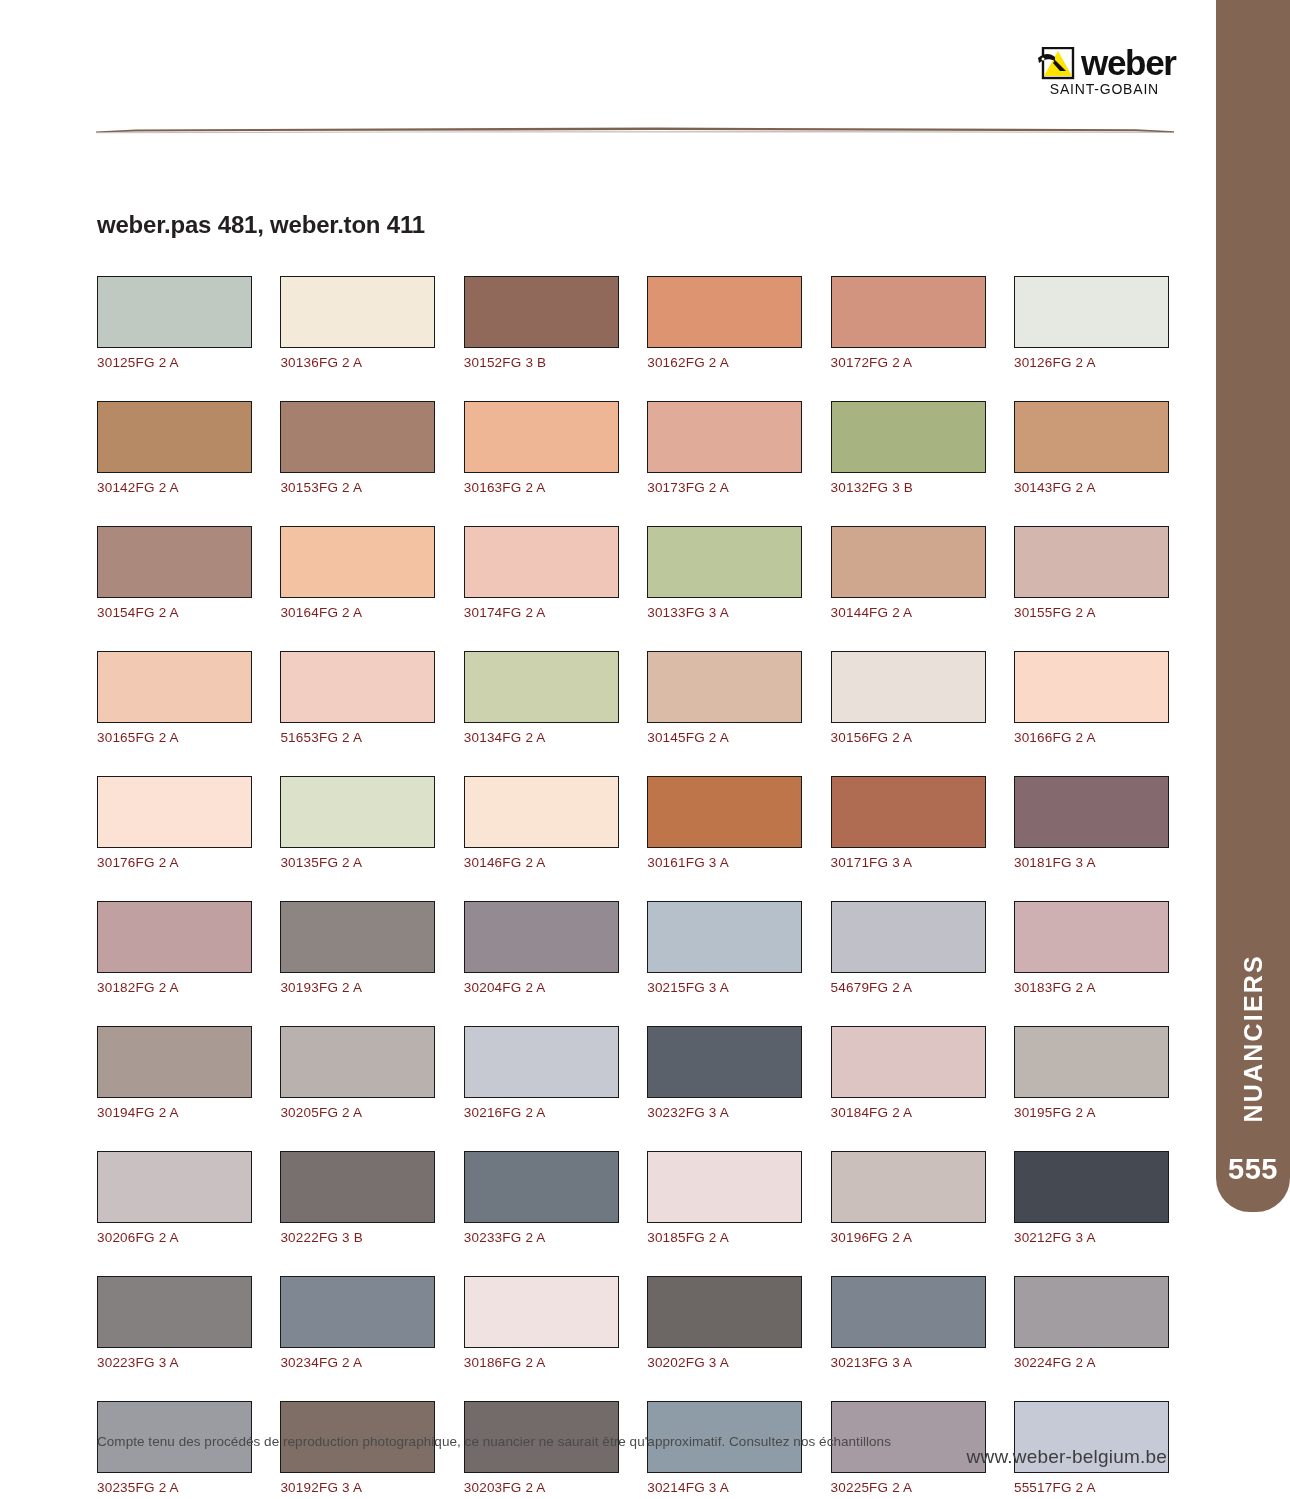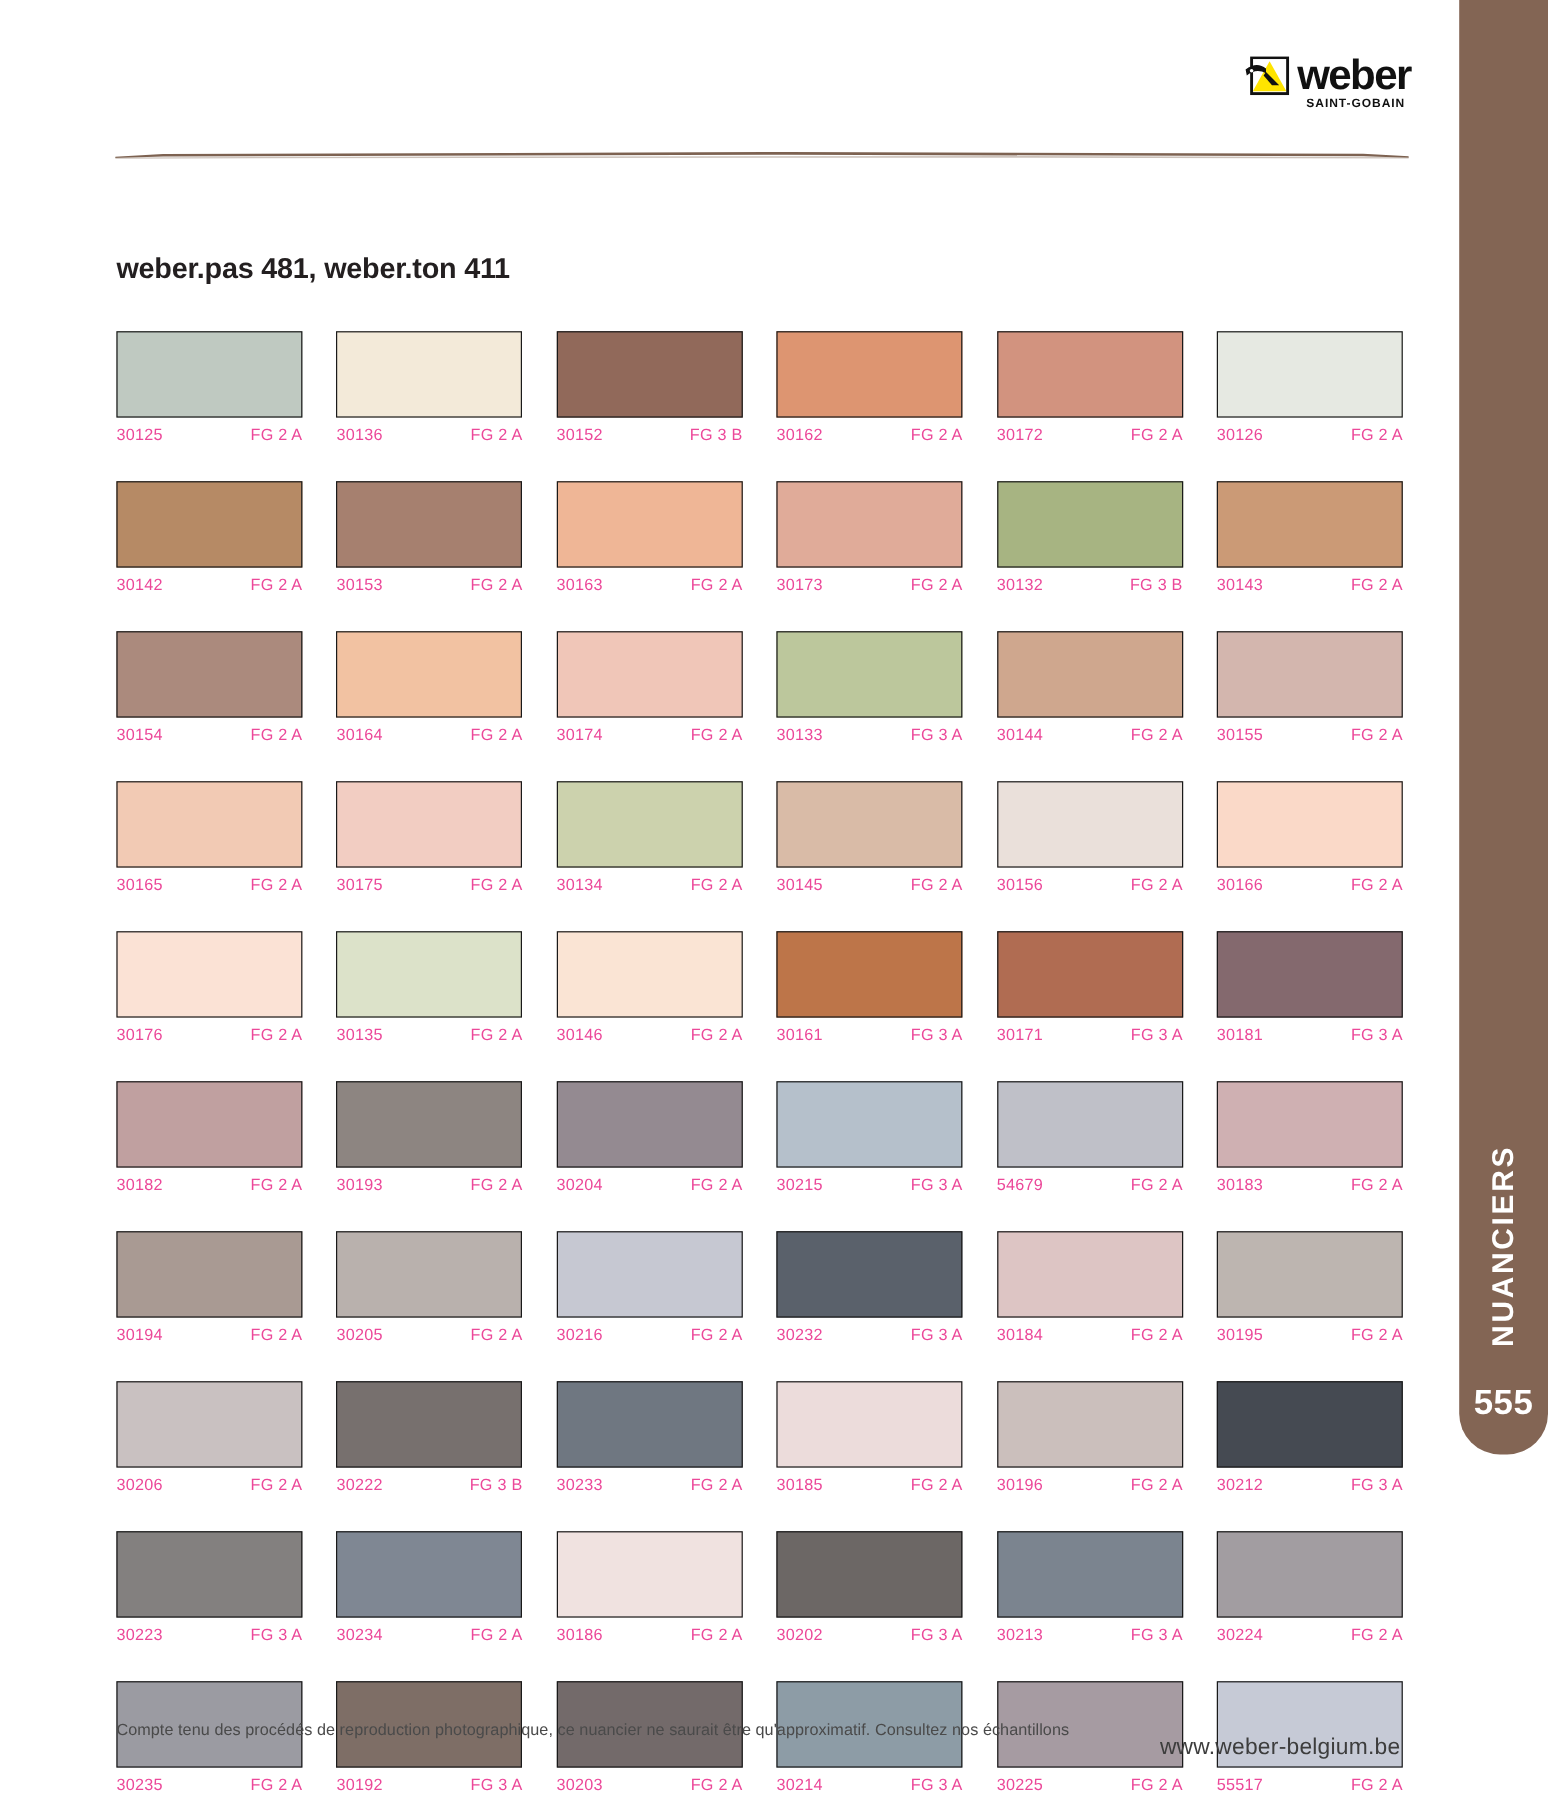--- a/index.html
+++ b/index.html
@@ -82,24 +82,24 @@
     left: 46px;
     top: -2px;
     font-size: 35px;
     font-weight: bold;
     letter-spacing: -1.3px;
     color: #111111;
     line-height: 36px;
   }
   #logo-sub {
     position: absolute;
-    right: 4px;
+    right: 16px;
     top: 34px;
-    font-size: 10px;
-    font-weight: bold;
+    font-size: 14px;
+    font-weight: normal;
     letter-spacing: 0.8px;
     color: #111111;
   }
 
   
   #header-rule {
     position: absolute;
     left: 96px;
     top: 120px;
     width: 1078px;
@@ -132,25 +132,24 @@
     width: 155px;
   }
   .swatch-chip {
     width: 155px;
     height: 72px;
     border: 1px solid #1a1a1a;
     box-sizing: border-box;
   }
   .swatch-meta {
     display: flex;
-    justify-content: space-between;
     align-items: baseline;
     margin-top: 7px;
     font-size: 13.5px;
-    color: #ec4899;
+    color: #7f1d1d;
     letter-spacing: 0.2px;
   }
   .swatch-code { }
   .swatch-grade { }
 
   
   #footer-note {
     position: absolute;
     left: 97px;
     top: 1434px;
@@ -330,21 +329,21 @@
     <div class="swatch-cell">
       <div class="swatch-chip" style="background: rgb(242, 202, 180);"></div>
       <div class="swatch-meta">
         <span class="swatch-code">30165</span>
         <span class="swatch-grade">FG 2 A</span>
       </div>
     </div>
     <div class="swatch-cell">
       <div class="swatch-chip" style="background: rgb(242, 205, 194);"></div>
       <div class="swatch-meta">
-        <span class="swatch-code">30175</span>
+        <span class="swatch-code">51653</span>
         <span class="swatch-grade">FG 2 A</span>
       </div>
     </div>
     <div class="swatch-cell">
       <div class="swatch-chip" style="background: rgb(204, 210, 173);"></div>
       <div class="swatch-meta">
         <span class="swatch-code">30134</span>
         <span class="swatch-grade">FG 2 A</span>
       </div>
     </div>

